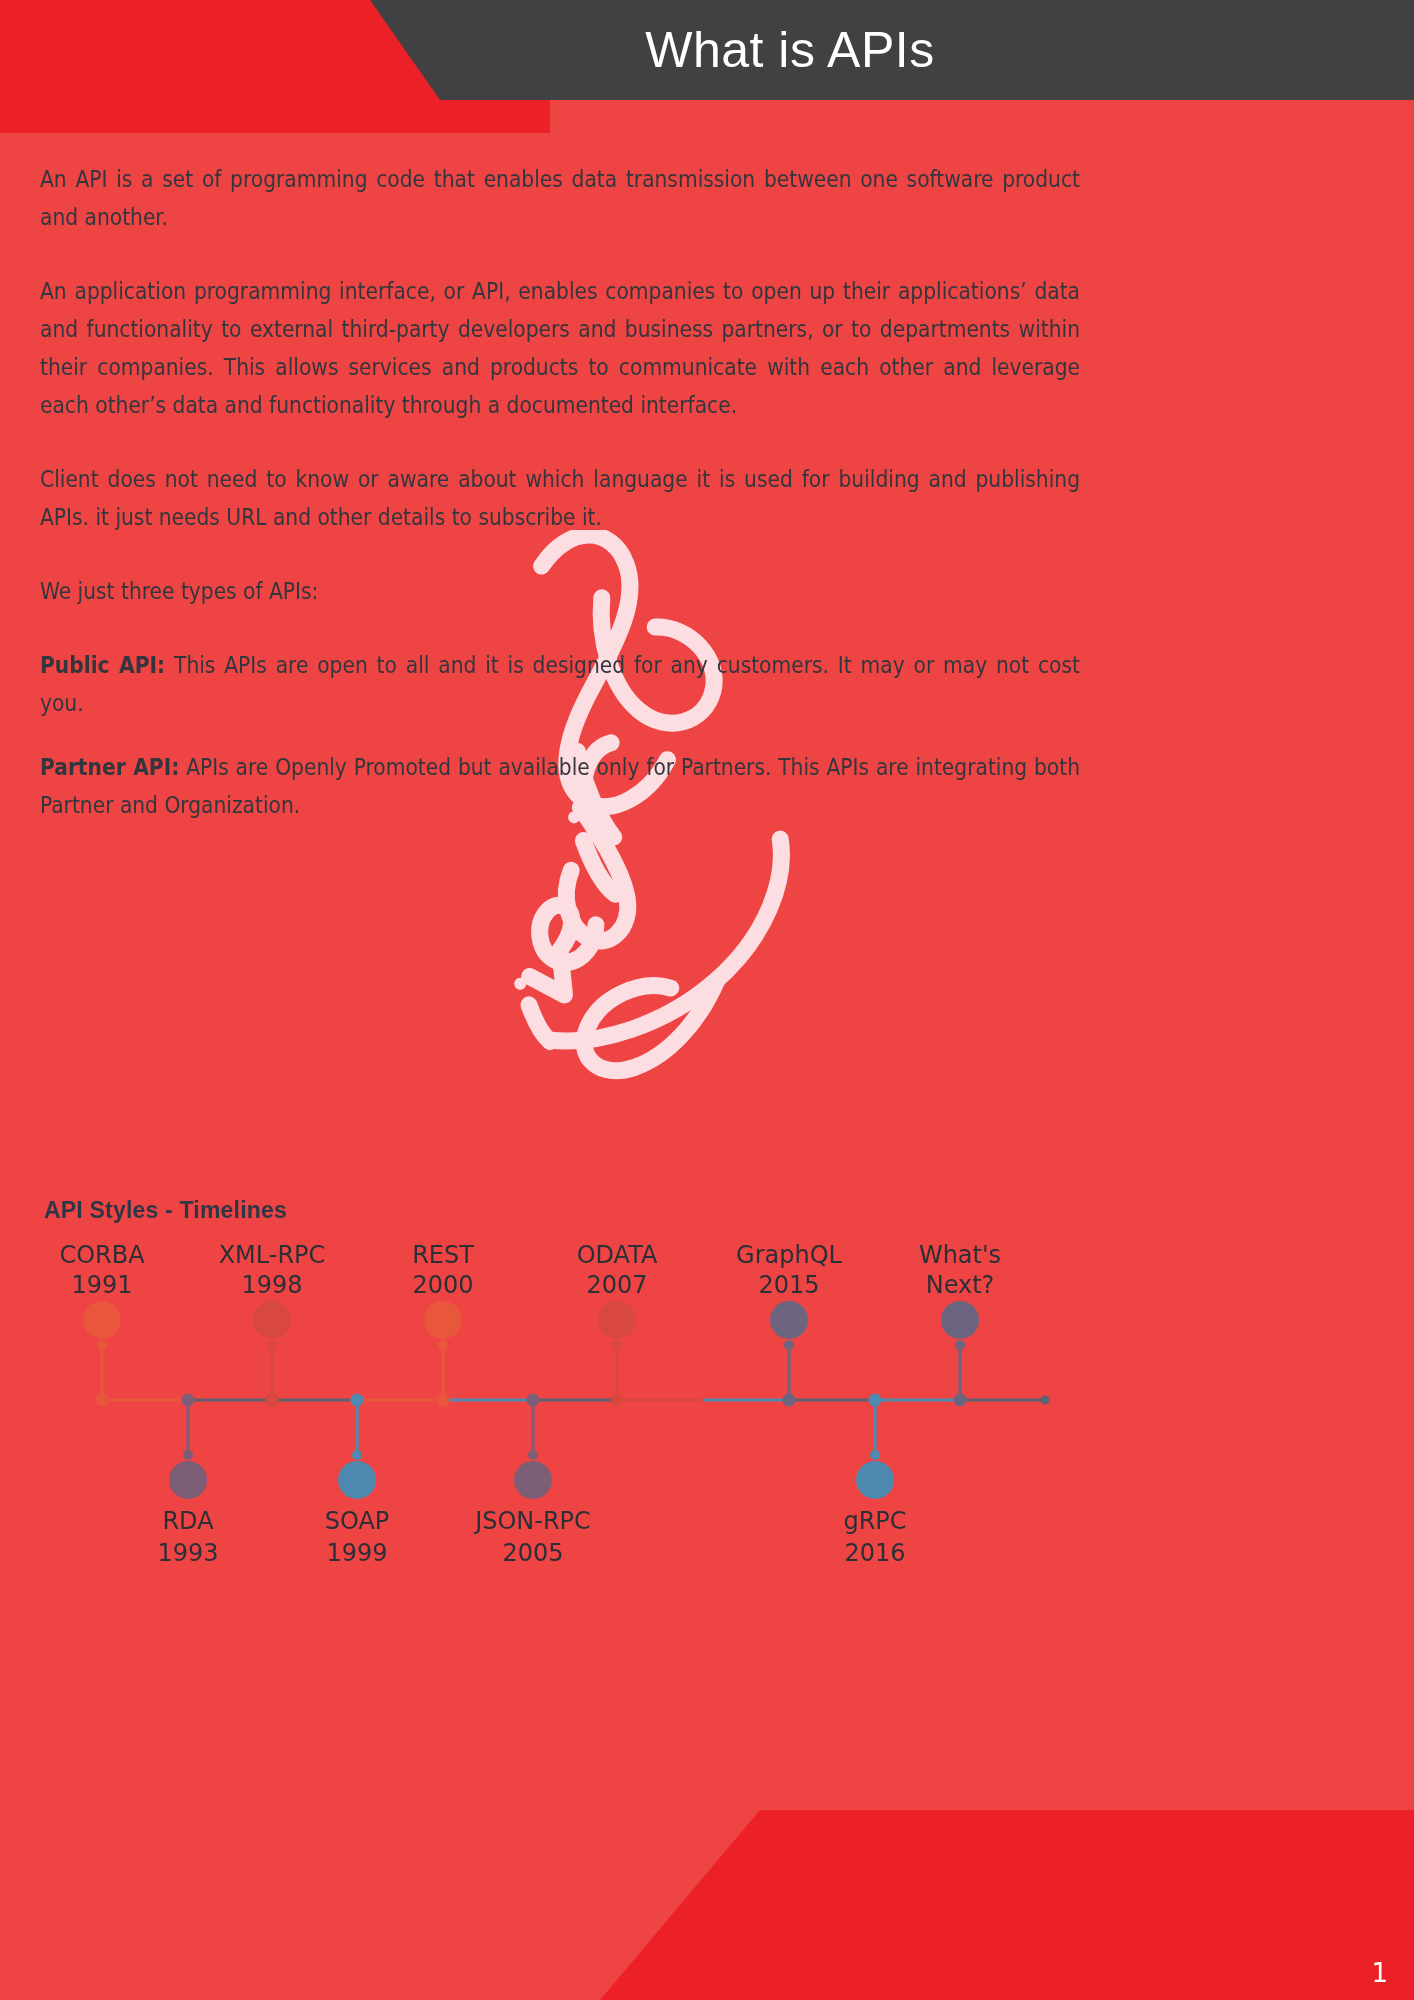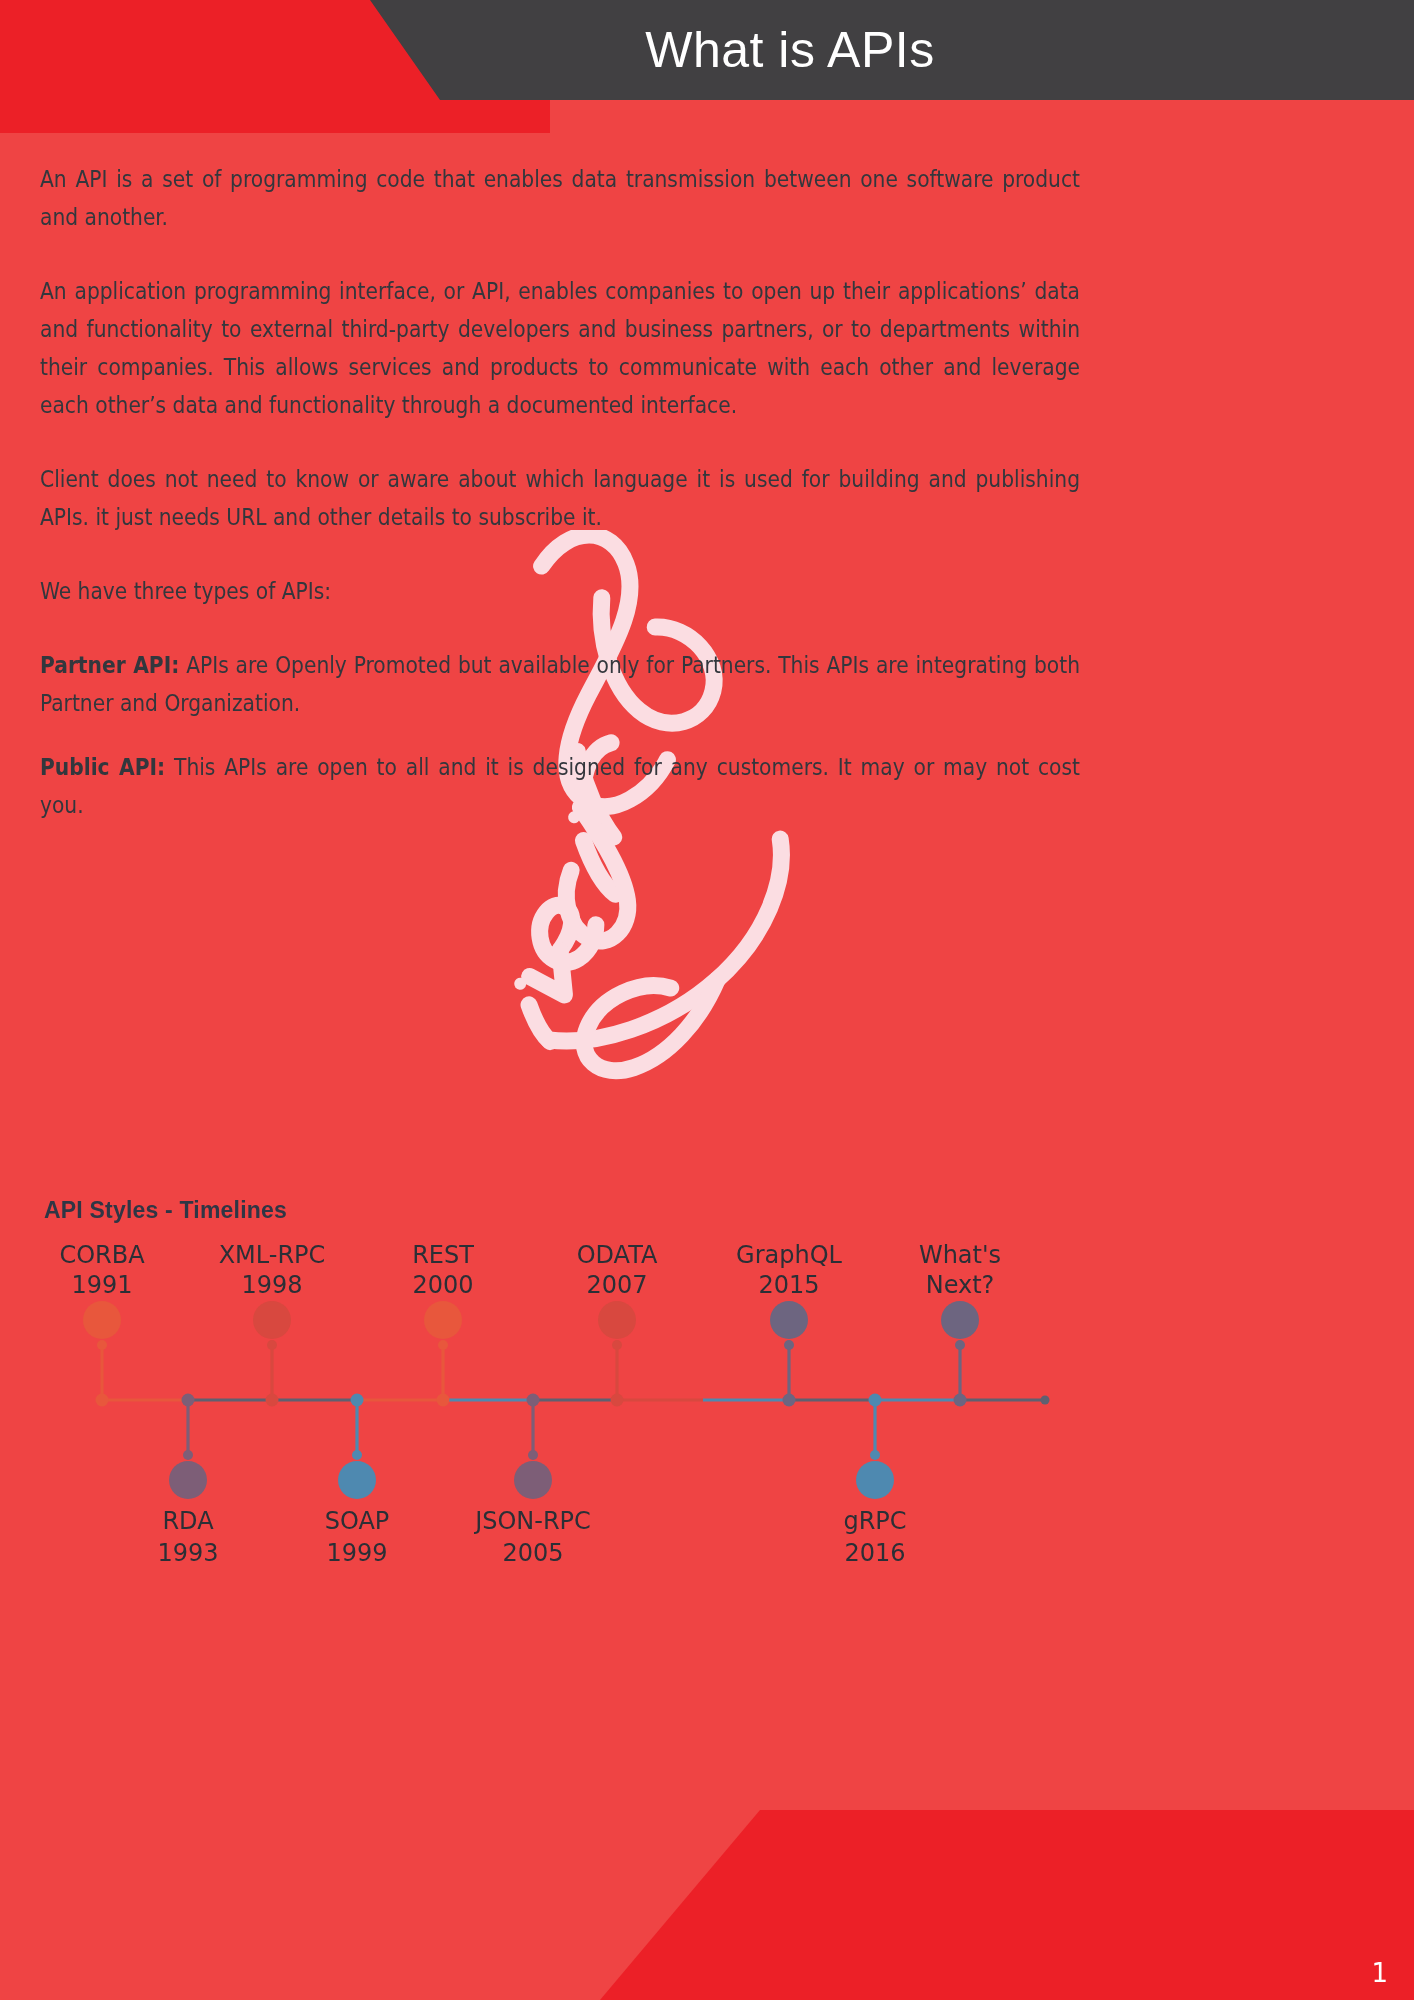--- a/index.html
+++ b/index.html
@@ -164,30 +164,30 @@
 
     <p class="para gap-lg">
       <span>An application programming interface, or API, enables companies to open up their applications’ data and functionality to external third-party developers and business partners, or to departments within their companies. This allows services and products to communicate with each other and leverage each other’s data and functionality through a documented interface.</span>
     </p>
 
     <p class="para gap-lg">
       <span>Client does not need to know or aware about which language it is used for building and publishing APIs. it just needs URL and other details to subscribe it.</span>
     </p>
 
     <p class="para gap-lg">
-      <span>We have three types of APIs:</span>
-    </p>
-
+      <span>We just three types of APIs:</span>
+    </p>
+
+
+    <p class="para">
+      <b>Public API:</b><span> This APIs are open to all and it is designed for any customers. It may or may not cost you.</span>
+    </p>
 
     <p class="para">
       <b>Partner API:</b><span> APIs are Openly Promoted but available only for Partners. This APIs are integrating both Partner and Organization.</span>
-    </p>
-
-    <p class="para">
-      <b>Public API:</b><span> This APIs are open to all and it is designed for any customers. It may or may not cost you.</span>
     </p>
   </div>
 
   <div id="timeline-heading">API Styles - Timelines</div>
 
   <div id="timeline">
     <svg id="tl-svg" width="1414" height="340" viewBox="0 0 1414 340" xmlns="http://www.w3.org/2000/svg">
         <line x1="97" y1="160" x2="183" y2="160" stroke="#E8573C" stroke-width="3.2"></line>
         <line x1="183" y1="160" x2="352" y2="160" stroke="#5F6070" stroke-width="3.2"></line>
         <line x1="352" y1="160" x2="438" y2="160" stroke="#E8573C" stroke-width="3.2"></line>

